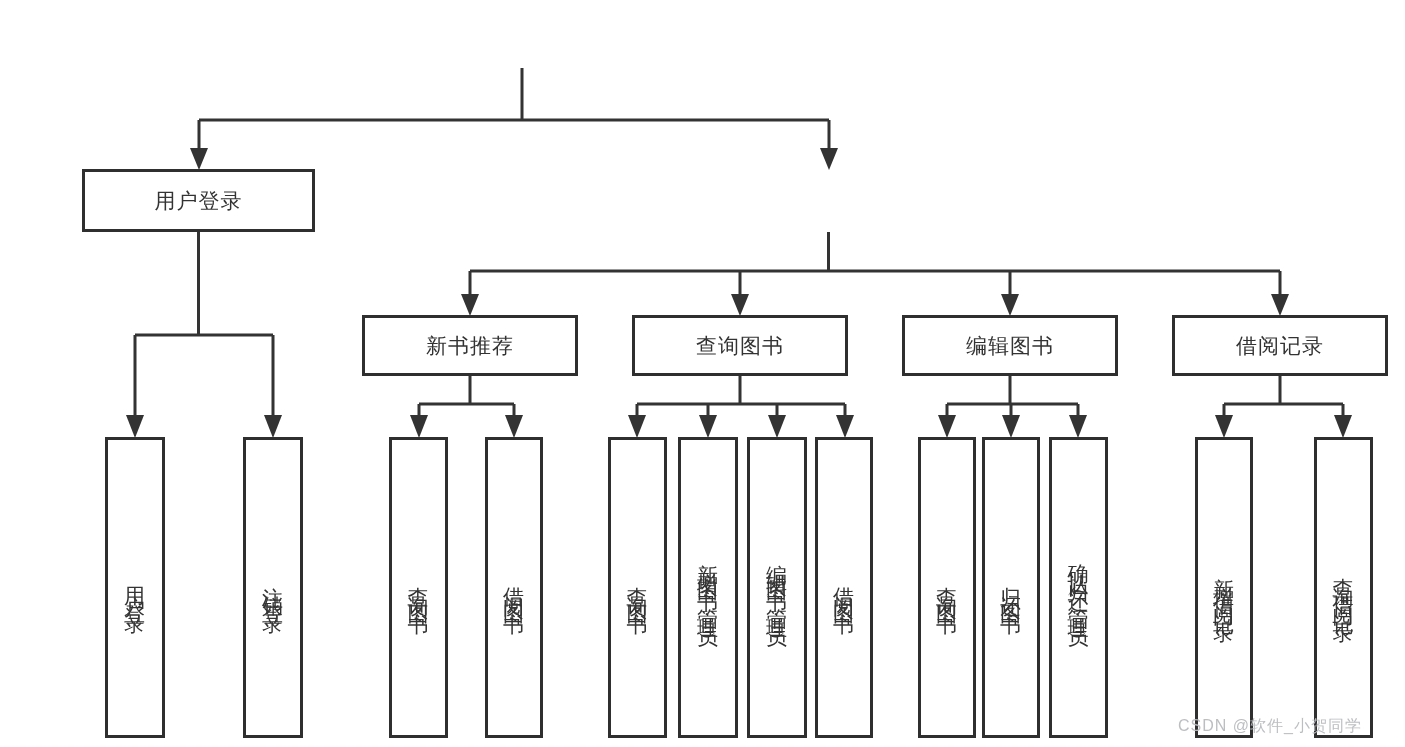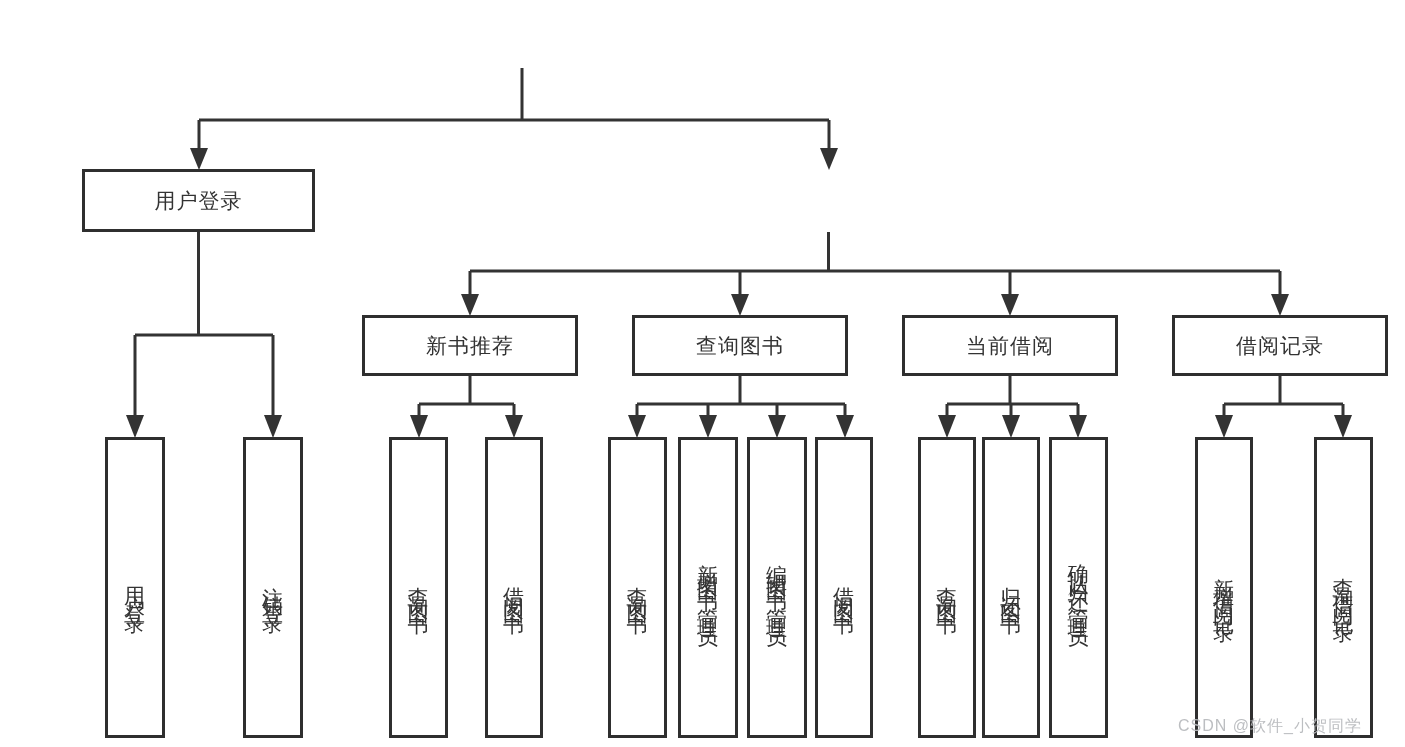--- a/index.html
+++ b/index.html
@@ -57,21 +57,21 @@
       <polygon points="1215,415 1233,415 1224,438"></polygon>
       <polygon points="1334,415 1352,415 1343,438"></polygon>
     </g>
   </svg>
 
 
   <div class="node" style="left:82px; top:169px; width:233px; height:63px;">用户登录</div>
 
   <div class="node" style="left:362px; top:315px; width:216px; height:61px;font-family:Liberation Serif, serif;">新书推荐</div>
   <div class="node" style="left:632px; top:315px; width:216px; height:61px;">查询图书</div>
-  <div class="node" style="left:902px; top:315px; width:216px; height:61px;">当前借阅</div>
+  <div class="node" style="left:902px; top:315px; width:216px; height:61px;">编辑图书</div>
   <div class="node" style="left:1172px; top:315px; width:216px; height:61px;">借阅记录</div>
 
   <div class="node leaf" style="left:105px; width:60px;">
     <span class="vtext">用户登录</span>
   </div>
   <div class="node leaf" style="left:243px; width:60px;">
     <span class="vtext">注销登录</span>
   </div>
   <div class="node leaf" style="left:389px; width:59px;">
     <span class="vtext">查询图书</span>

